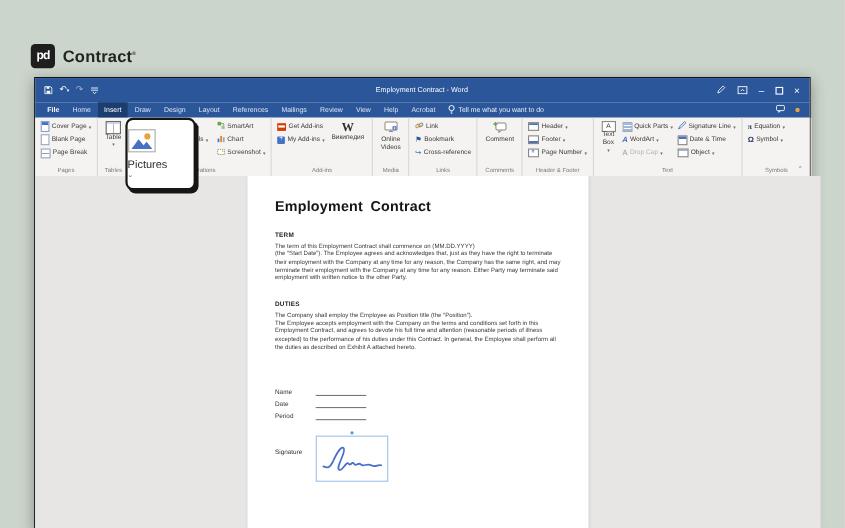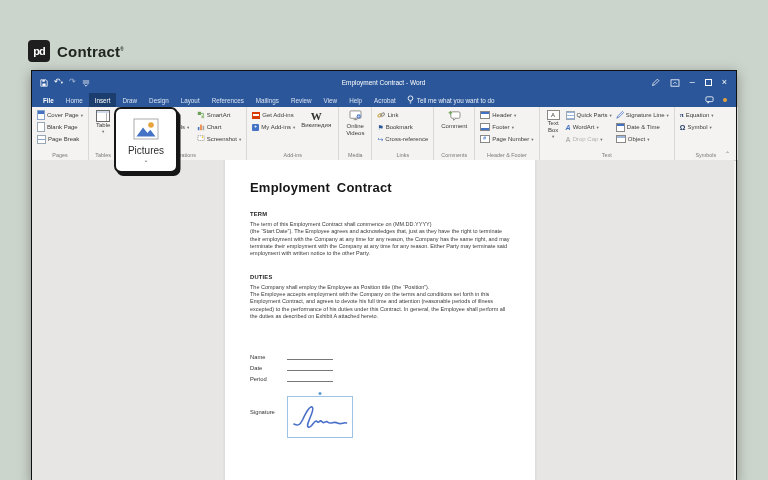--- a/index.html
+++ b/index.html
@@ -75,26 +75,26 @@
   .ic-omega{font-size:7px;font-weight:bold;color:#1f3864;line-height:1;}
   .ic-wiki{font-size:11px;font-weight:bold;font-family:"Liberation Serif",serif;color:#2f2f2f;line-height:1;}
 
   
   .grp-illu{width:122px;position:relative;}
   .illu-cols{display:flex;}
   .illu-hidden-col{margin-left:33px;width:40px;}
   .illu-icon-col{margin-left:2px;}
 
   
-  .popup{position:absolute;left:82px;top:36px;width:60px;height:62px;background:#fff;border:2px solid #161616;border-radius:7px;box-shadow:2.5px 3px 0 #161616;z-index:30;display:flex;flex-direction:column;align-items:center;justify-content:center;gap:1px;}
+  .popup{position:absolute;left:82px;top:36px;width:60px;height:62px;background:#fff;border:2px solid #161616;border-radius:7px;box-shadow:2.5px 3px 0 #161616;z-index:30;display:flex;flex-direction:column;align-items:flex-start;justify-content:center;gap:1px;}
   .plabel{font-size:10px;color:#2e2e2e;}
   .pcar{font-size:6px;color:#555;line-height:1;}
 
   
-  .doc{position:absolute;left:0;top:89px;width:702px;height:320px;background:#e7e6e5;overflow:hidden;}
+  .doc{position:absolute;left:0;top:89px;width:702px;height:320px;background:#e7e6e5;overflow:hidden;padding-left:12px;}
   .pagew{position:absolute;left:193px;top:0;width:310px;height:330px;background:#fff;box-shadow:0 0 3px rgba(0,0,0,.12);}
   .page-inner{padding:20px 22px 0 25px;}
   .doc-title{font-size:13px;margin:0;color:#161616;font-weight:bold;word-spacing:3px;letter-spacing:.2px;}
   .sech{font-size:5.8px;font-weight:bold;color:#1e1e1e;margin-top:16px;letter-spacing:.2px;}
   .secb{font-size:5.5px;color:#3a3a3a;line-height:1.33;margin-top:4px;white-space:pre-line;width:263px;}
   .fields{margin-top:29px;font-size:5.8px;color:#333;}
   .frow{display:flex;align-items:flex-end;height:11px;}
   .flabel{width:37px;}
   .fline{width:46px;border-bottom:1px solid #777;height:8px;}
   .sigrow{display:flex;margin-top:14px;font-size:5.8px;color:#333;}

